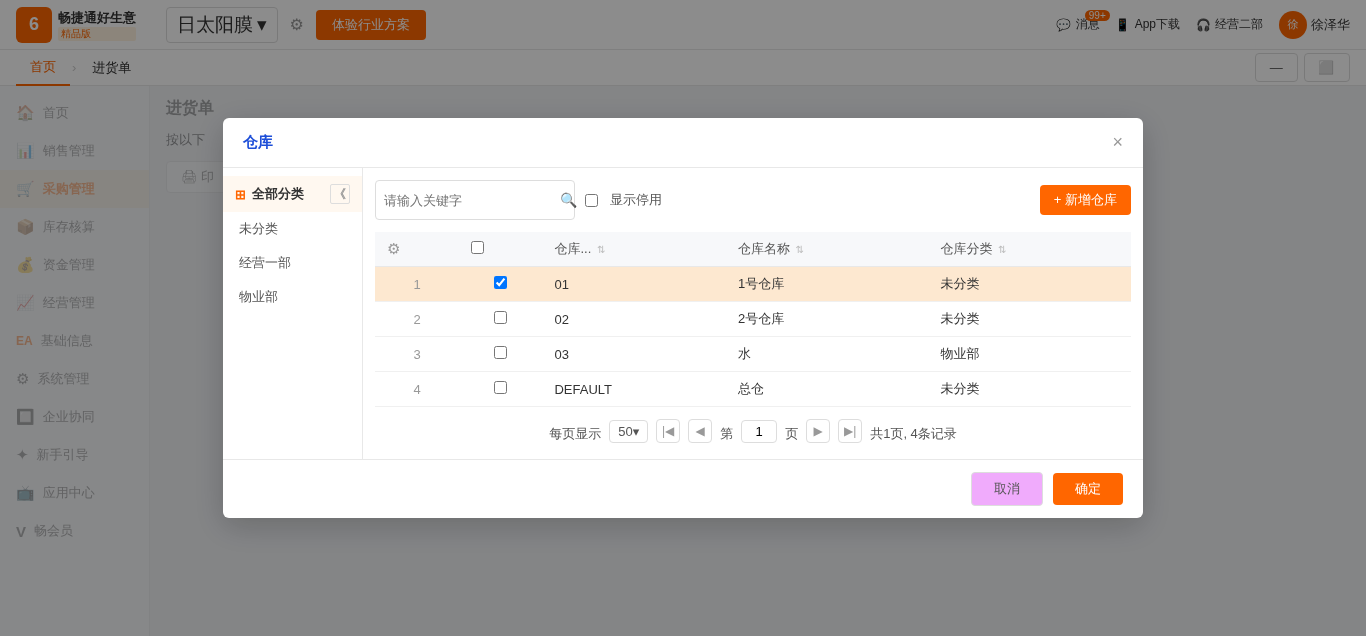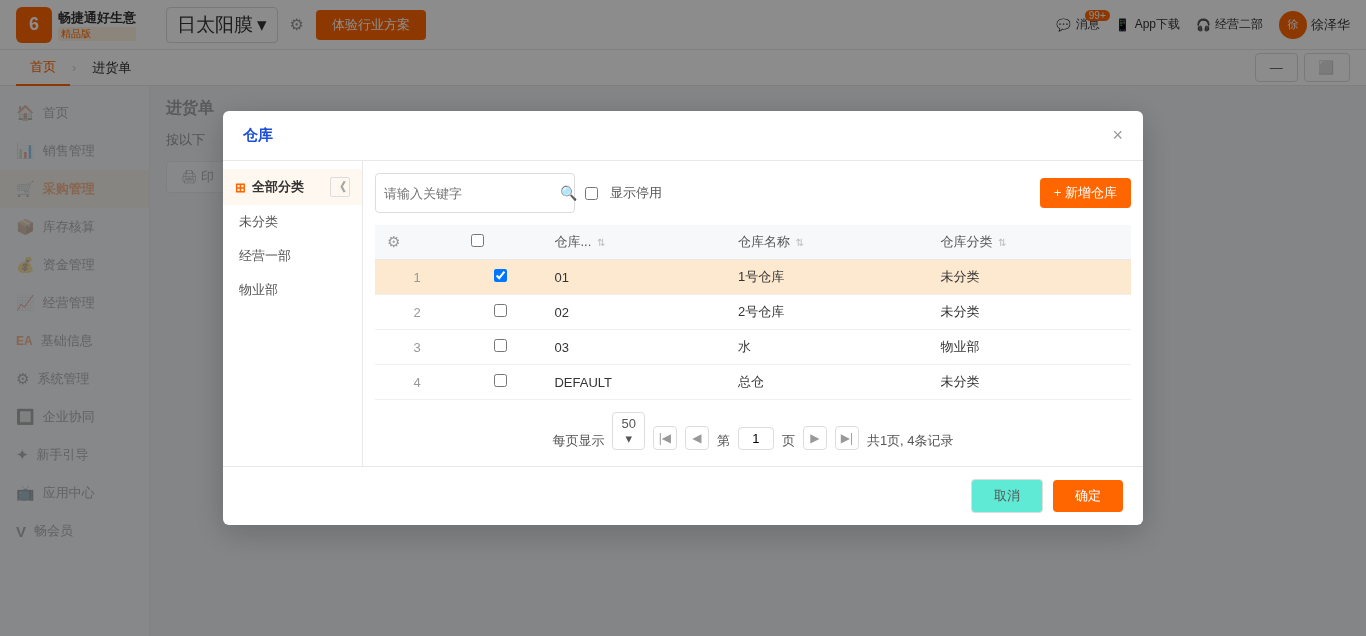--- a/index.html
+++ b/index.html
@@ -218,41 +218,40 @@
     
     .modal-pagination {
       display: flex; align-items: flex-end; justify-content: center;
       gap: 8px; padding: 12px 0 4px;
       font-size: 13px; color: #555;
     }
     .page-size-box {
       border: 1px solid #ddd; border-radius: 4px; padding: 3px 8px;
       font-size: 13px; display: flex; align-items: center; 
       cursor: pointer;
-      flex-direction: column;
     }
     .page-nav-btn {
       width: 24px; height: 24px; border: 1px solid #ddd; border-radius: 4px;
       display: flex; align-items: center; justify-content: center;
       cursor: pointer; color: #999; font-size: 12px;
       background: #fff;
     }
     .page-input {
       width: 36px; text-align: center; border: 1px solid #ddd; border-radius: 4px;
       padding: 3px; font-size: 13px;
     }
     
     .modal-footer {
       padding: 12px 20px;
       border-top: 1px solid #e8e8e8;
       display: flex; align-items: center; justify-content: flex-end;
       gap: 10px;
     }
     .btn-cancel {
-      background: #5eead4; color: #555; border: 1px solid #ddd;
+      background: #f0abfc; color: #555; border: 1px solid #ddd;
       border-radius: 4px; padding: 7px 22px; font-size: 13px; cursor: pointer;
     }
     .btn-confirm {
       background: #f60; color: #fff; border: none;
       border-radius: 4px; padding: 7px 22px; font-size: 13px; cursor: pointer;
     }
     
     .bg-content { opacity: 0.4; pointer-events: none; }
     .checkbox-cell { text-align: center; }
     input[type="checkbox"] { cursor: pointer; }

